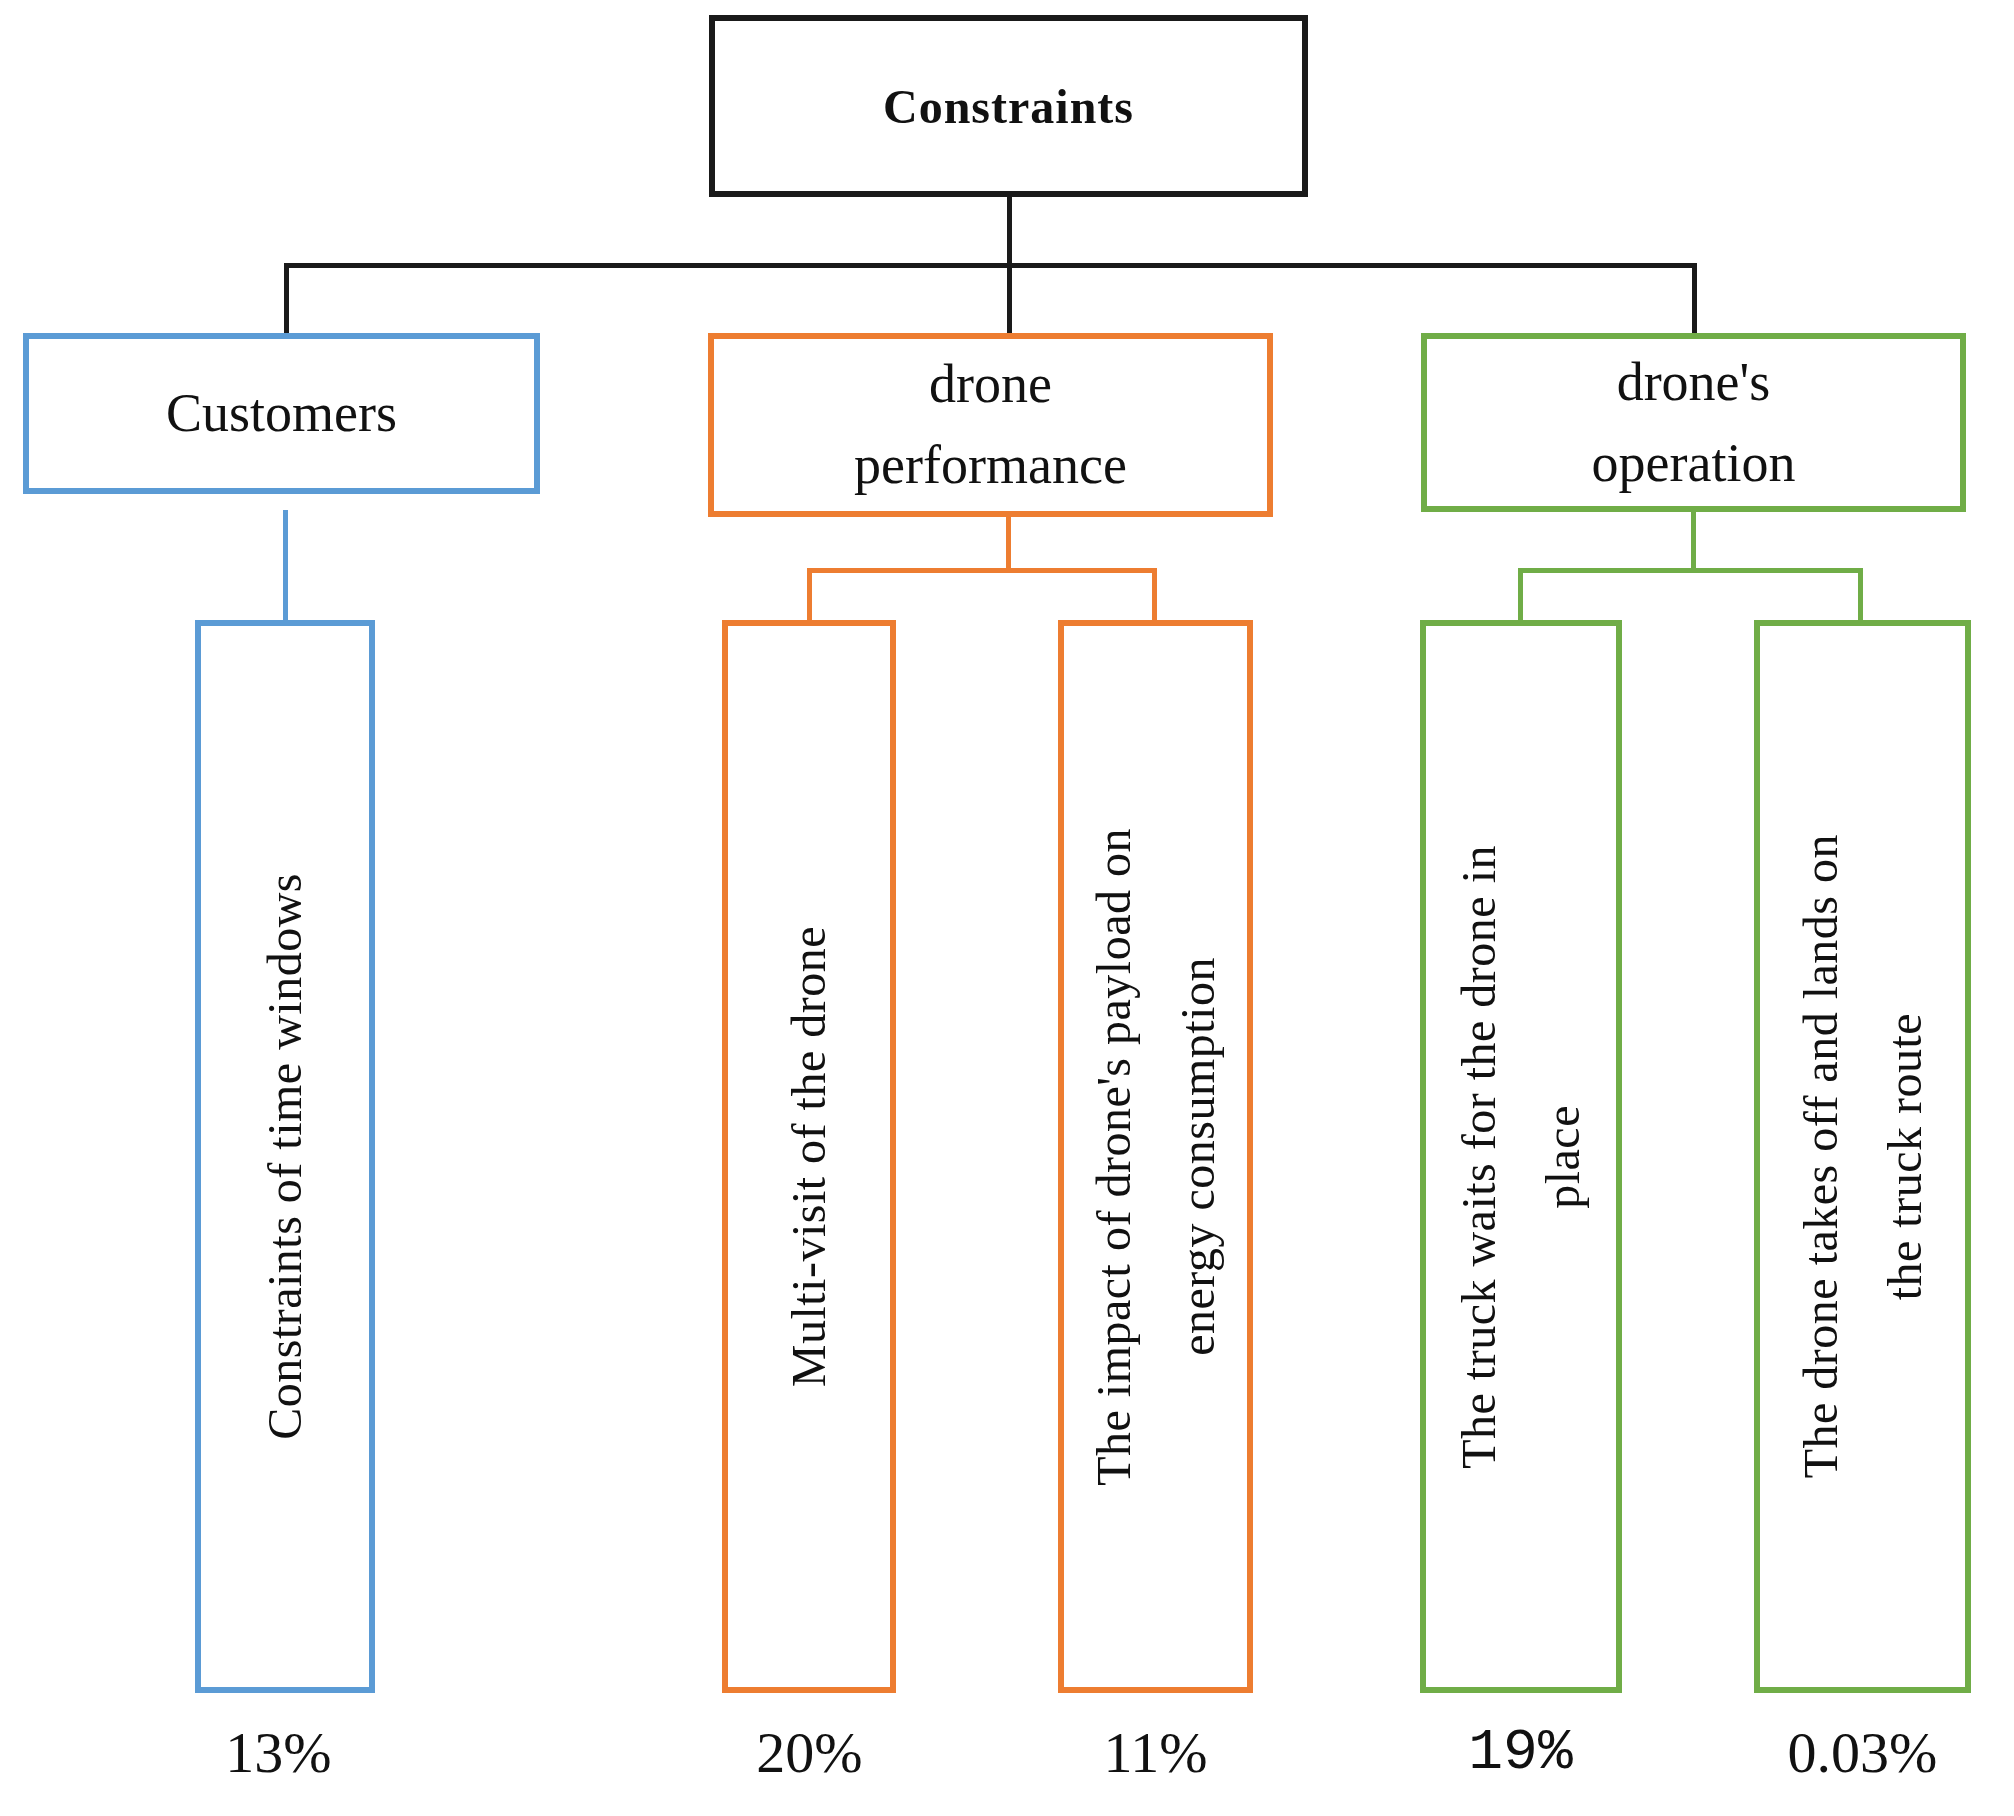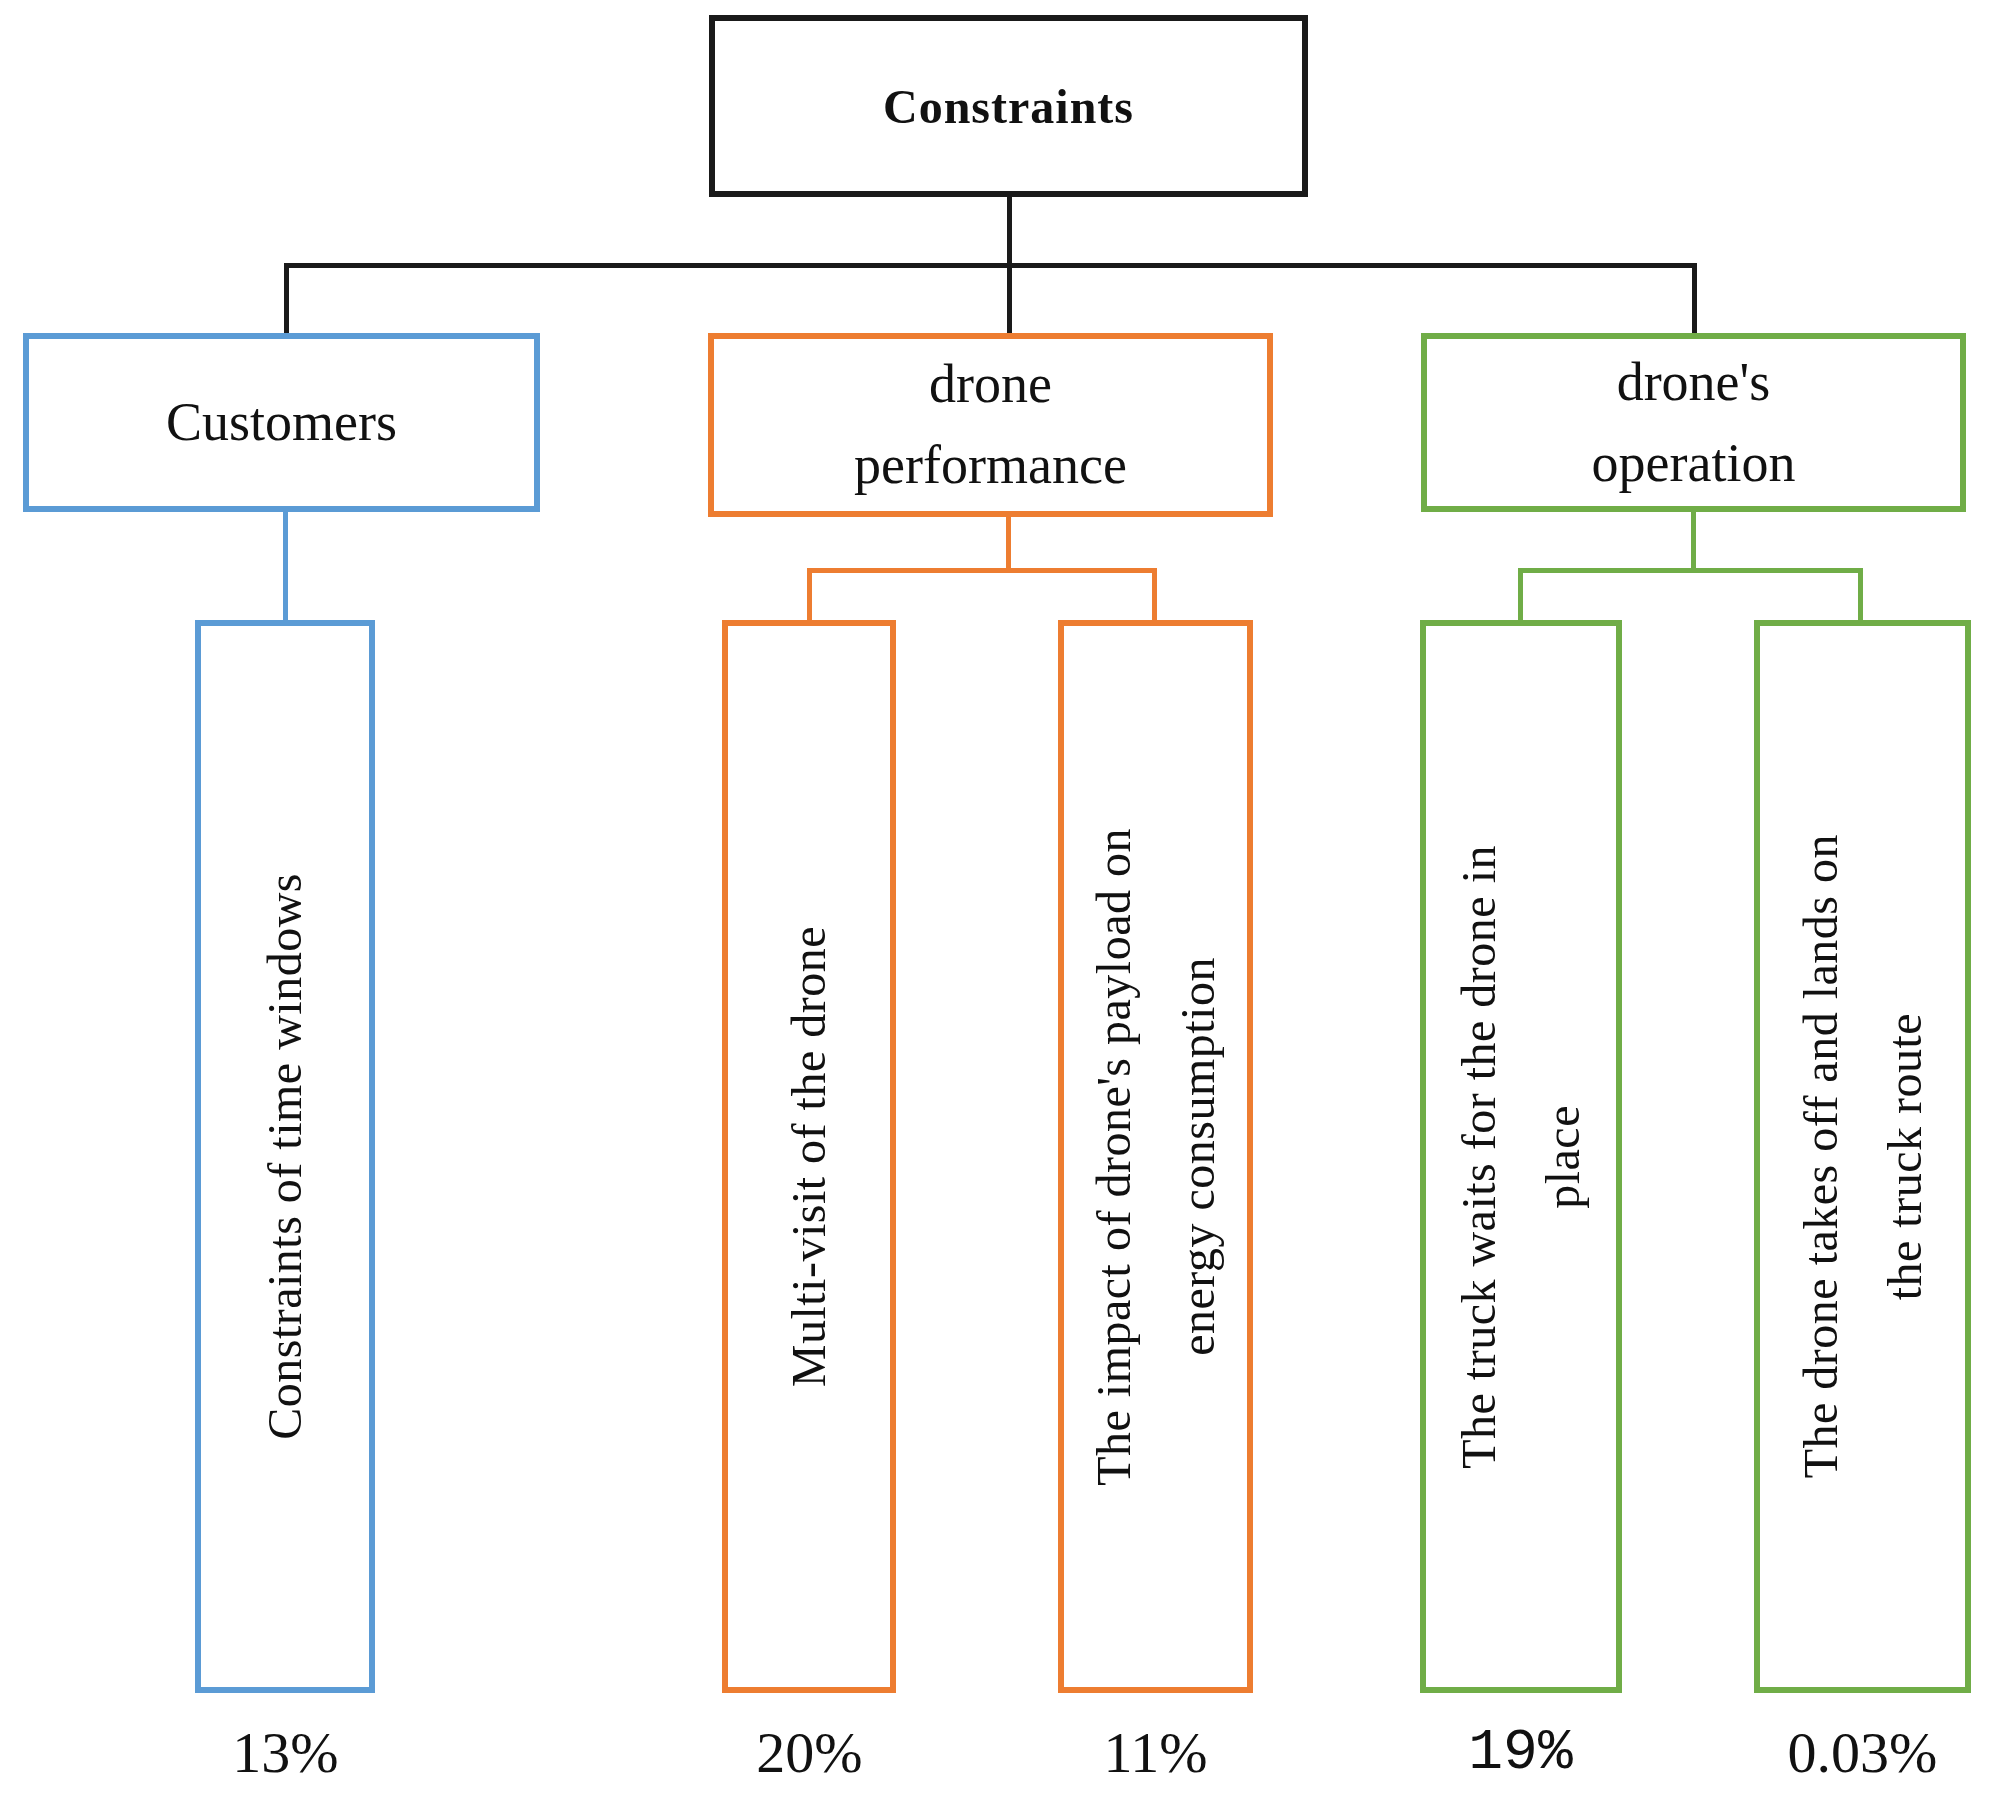--- a/index.html
+++ b/index.html
@@ -22,21 +22,21 @@
     box-sizing: border-box;
     text-align: center;
   }
   .root-node {
     left: 709px; top: 15px; width: 599px; height: 182px;
     font-weight: 700; font-size: 48px; letter-spacing: 1px;
   }
   .branch-node {
     font-size: 54px; line-height: 1.5; white-space: pre-line;
   }
-  #branch-customers   { left: 23px;   top: 333px; width: 517px; height: 179px; }
+  #branch-customers   { left: 23px;   top: 333px; width: 517px; height: 161px; }
   #branch-performance { left: 708px;  top: 333px; width: 565px; height: 184px; }
   #branch-operation   { left: 1421px; top: 333px; width: 545px; height: 179px; }
   .leaf-node { top: 620px; height: 1073px; }
   #leaf-1 { left: 195px;  width: 180px; }
   #leaf-2 { left: 722px;  width: 174px; }
   #leaf-3 { left: 1058px; width: 195px; }
   #leaf-4 { left: 1420px; width: 202px; }
   #leaf-5 { left: 1754px; width: 217px; }
   .vtext {
     writing-mode: vertical-rl;
@@ -47,21 +47,21 @@
     text-align: center;
     letter-spacing: 0.5px;
     max-height: 1015px;
   }
   .vline, .hline { position: absolute; background: var(--col, #000000); }
   .pct {
     position: absolute;
     top: 1713px; width: 299px; height: 80px;
     font-size: 58px; text-align: center; line-height: 80px;
   }
-  #pct-1 { left: 136px; }
+  #pct-1 { left: 129px; }
   #pct-2 { left: 660px; }
   #pct-3 { left: 1006px; }
   #pct-4 { left: 1371px; font-family: Liberation Mono, monospace; }
   #pct-5 { left: 1713px; }
 </style>
 </head>
 <body>
 
 <div id="canvas">
 

